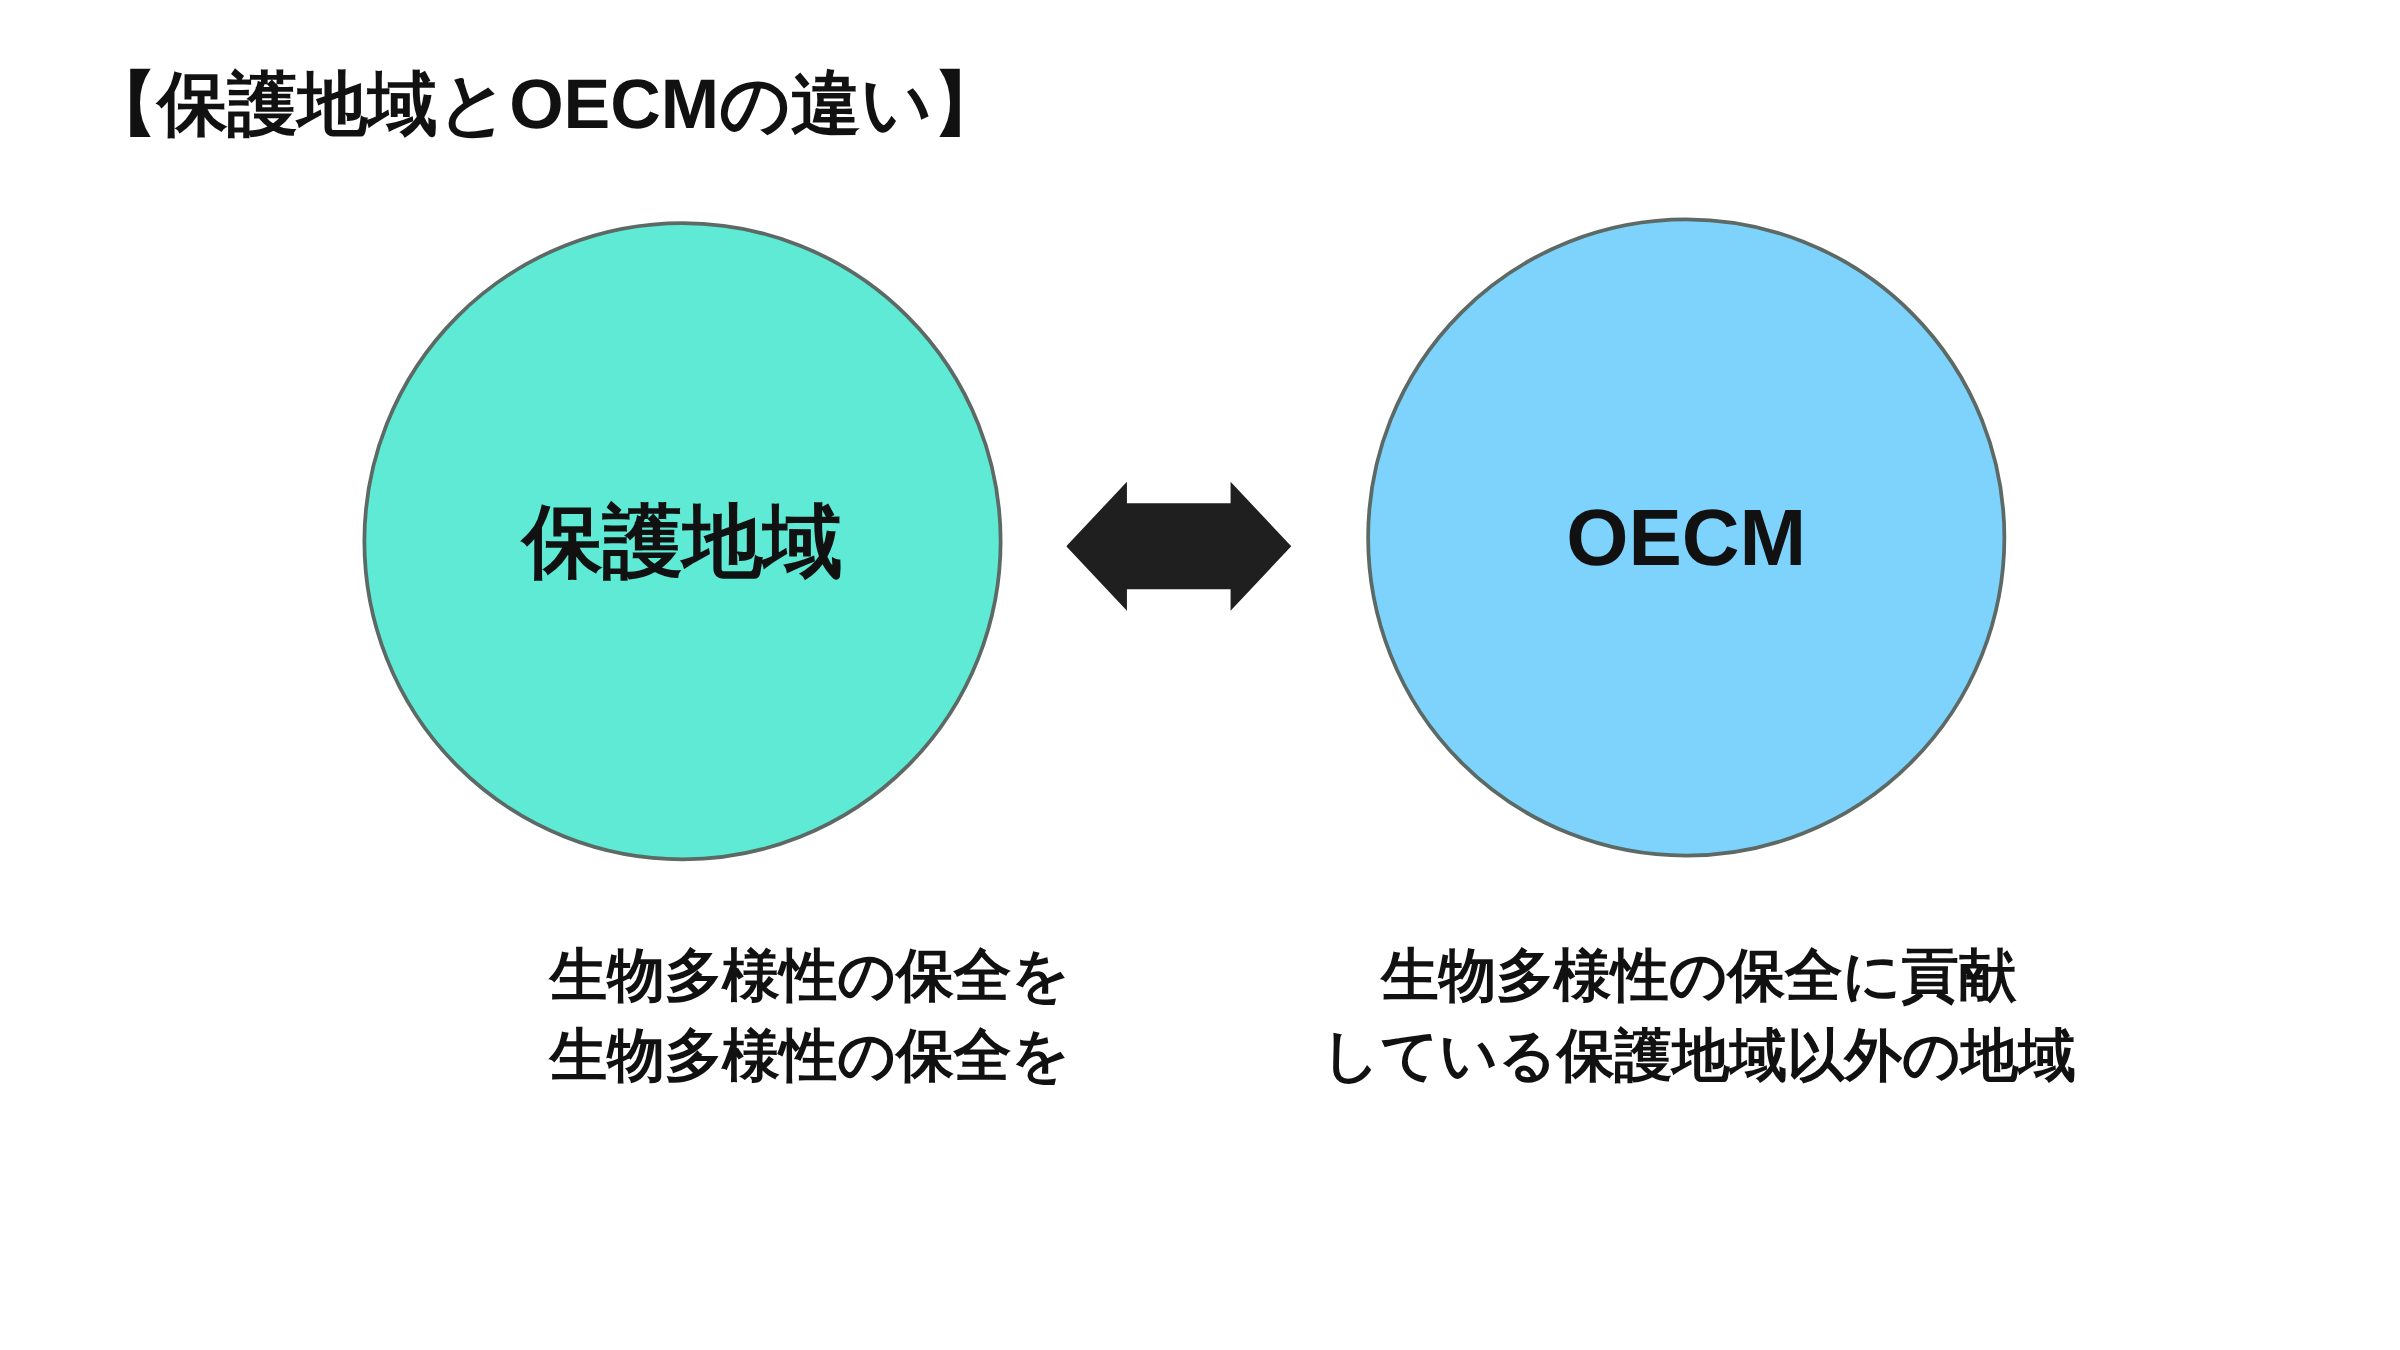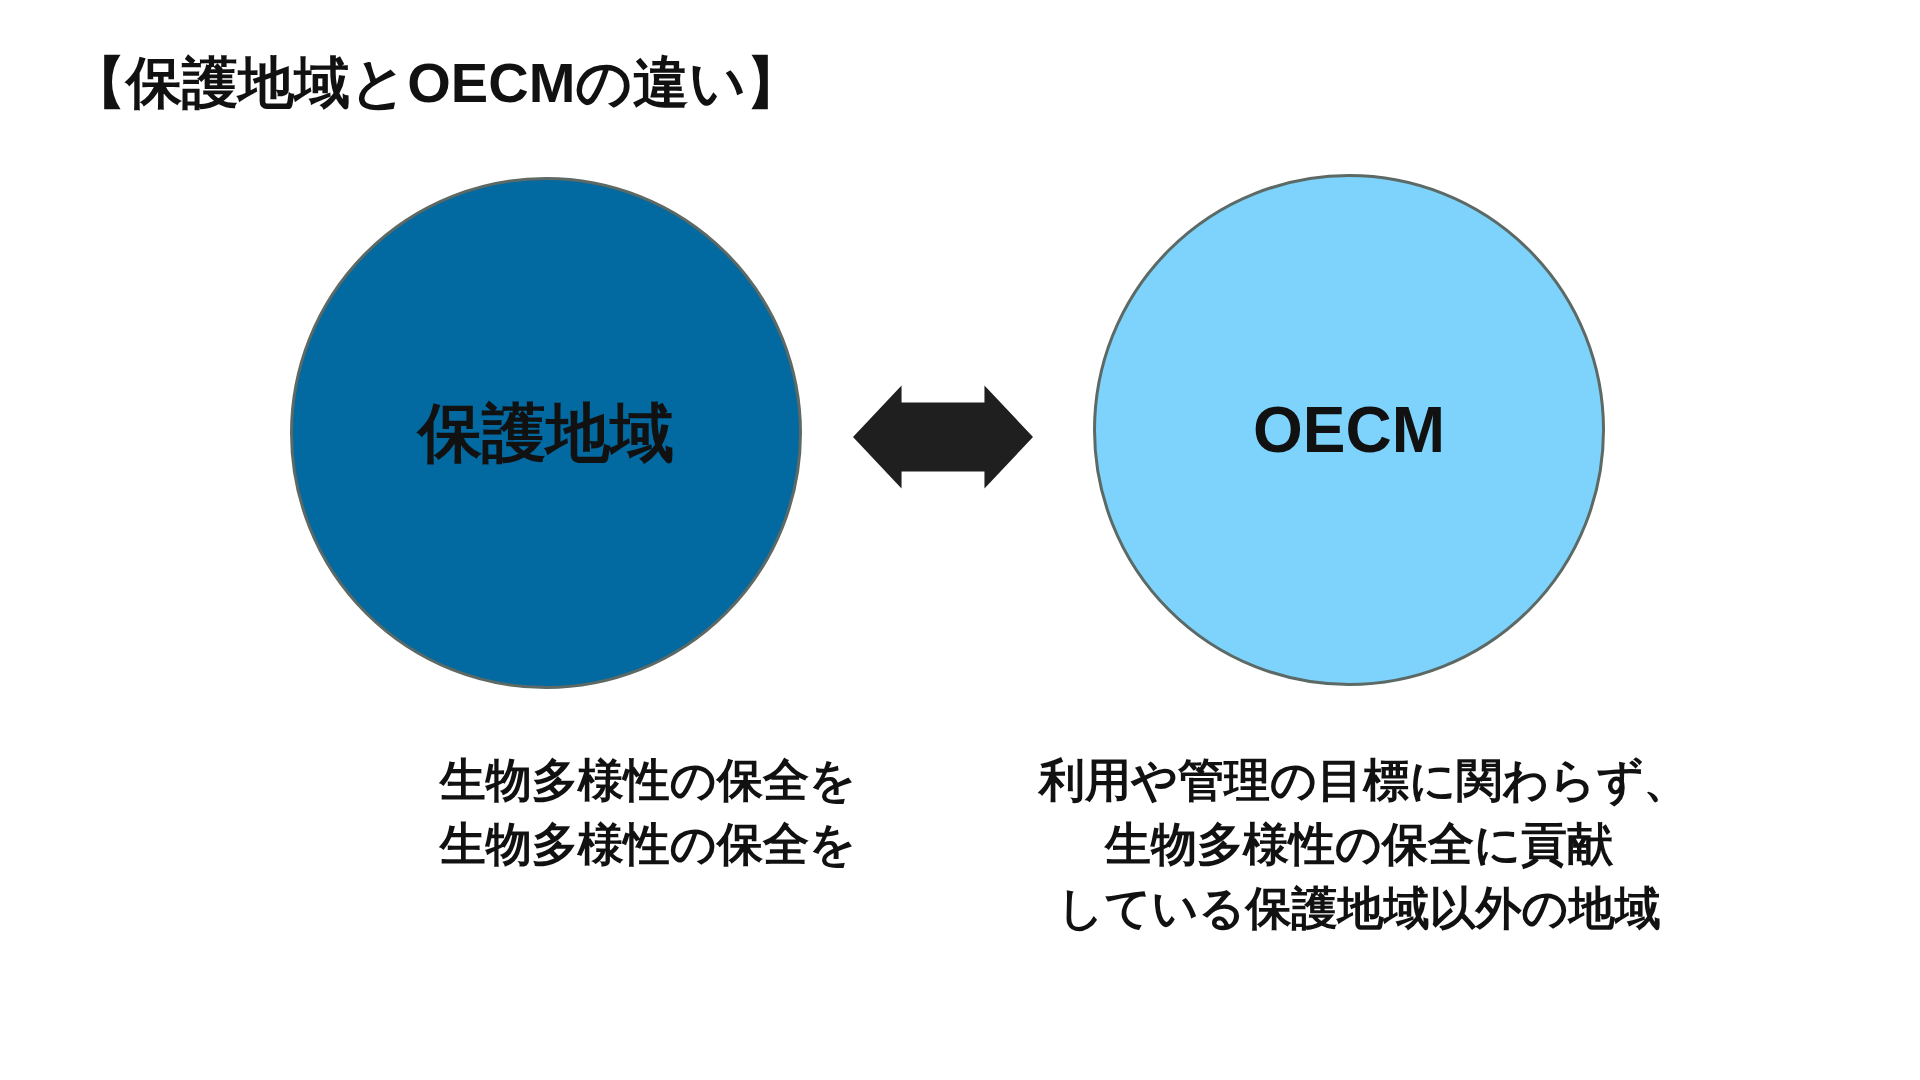--- a/index.html
+++ b/index.html
@@ -84,38 +84,37 @@
     white-space: nowrap;
   }
 </style>
 </head>
 <body>
 
 <div class="canvas">
 
   <div class="title">【保護地域とOECMの違い】</div>
 
-  <div class="circle circle-left" style="background-color: #0369a1; border-color: rgb(92, 105, 100); align-items: center;">
+  <div class="circle circle-left" style="background-color: #5eead4; border-color: rgb(92, 105, 100); align-items: center;">
     <span class="circle-label">保護地域</span>
   </div>
 
   <div class="arrow-wrap">
     <svg width="180" height="104" viewBox="0 0 178 102" xmlns="http://www.w3.org/2000/svg">
       <polygon points="0,51 48,0 48,17 130,17 130,0 178,51 130,102 130,85 48,85 48,102" fill="#1F1F1F"></polygon>
     </svg>
   </div>
 
   <div class="circle circle-right" style="background-color: #7dd3fc; border-color: rgb(92, 105, 100);">
     <span class="circle-label">OECM</span>
   </div>
 
   <div class="caption caption-left">
     <div class="caption-line">生物多様性の保全を</div>
     <div class="caption-line">生物多様性の保全を</div>
   </div>
 
   <div class="caption caption-right">
-    <div class="caption-line">利用や管理の目標に関わらず、</div>
     <div class="caption-line">生物多様性の保全に貢献</div>
     <div class="caption-line">している保護地域以外の地域</div>
   </div>
 
 </div>
 
 </body></html>

